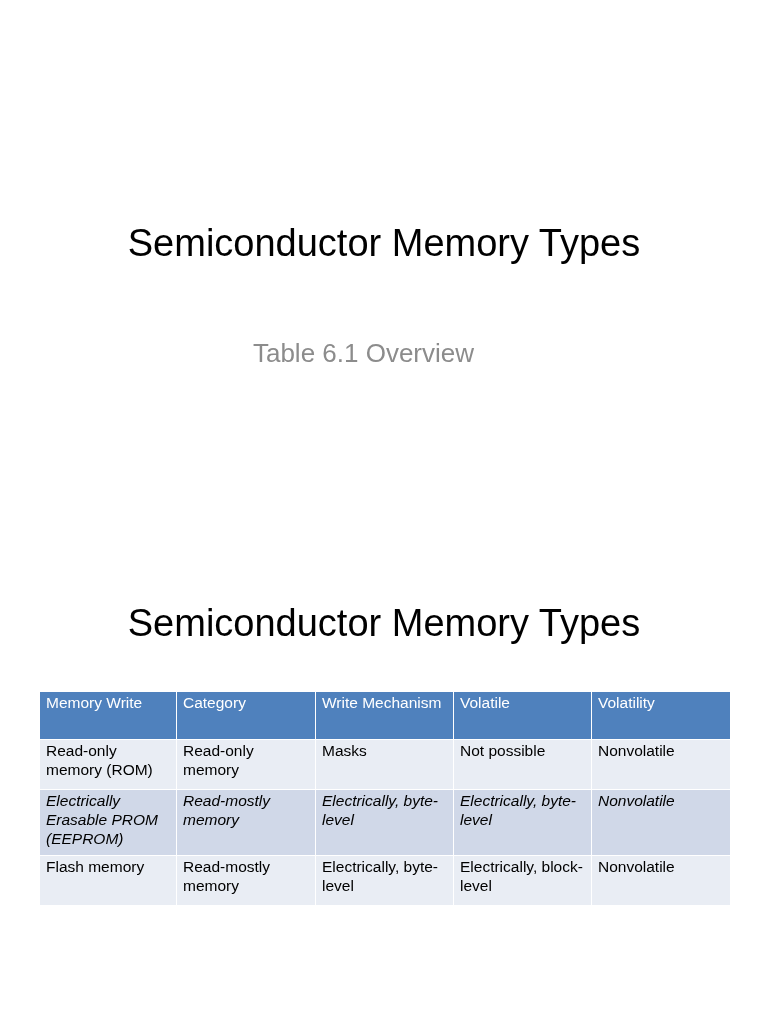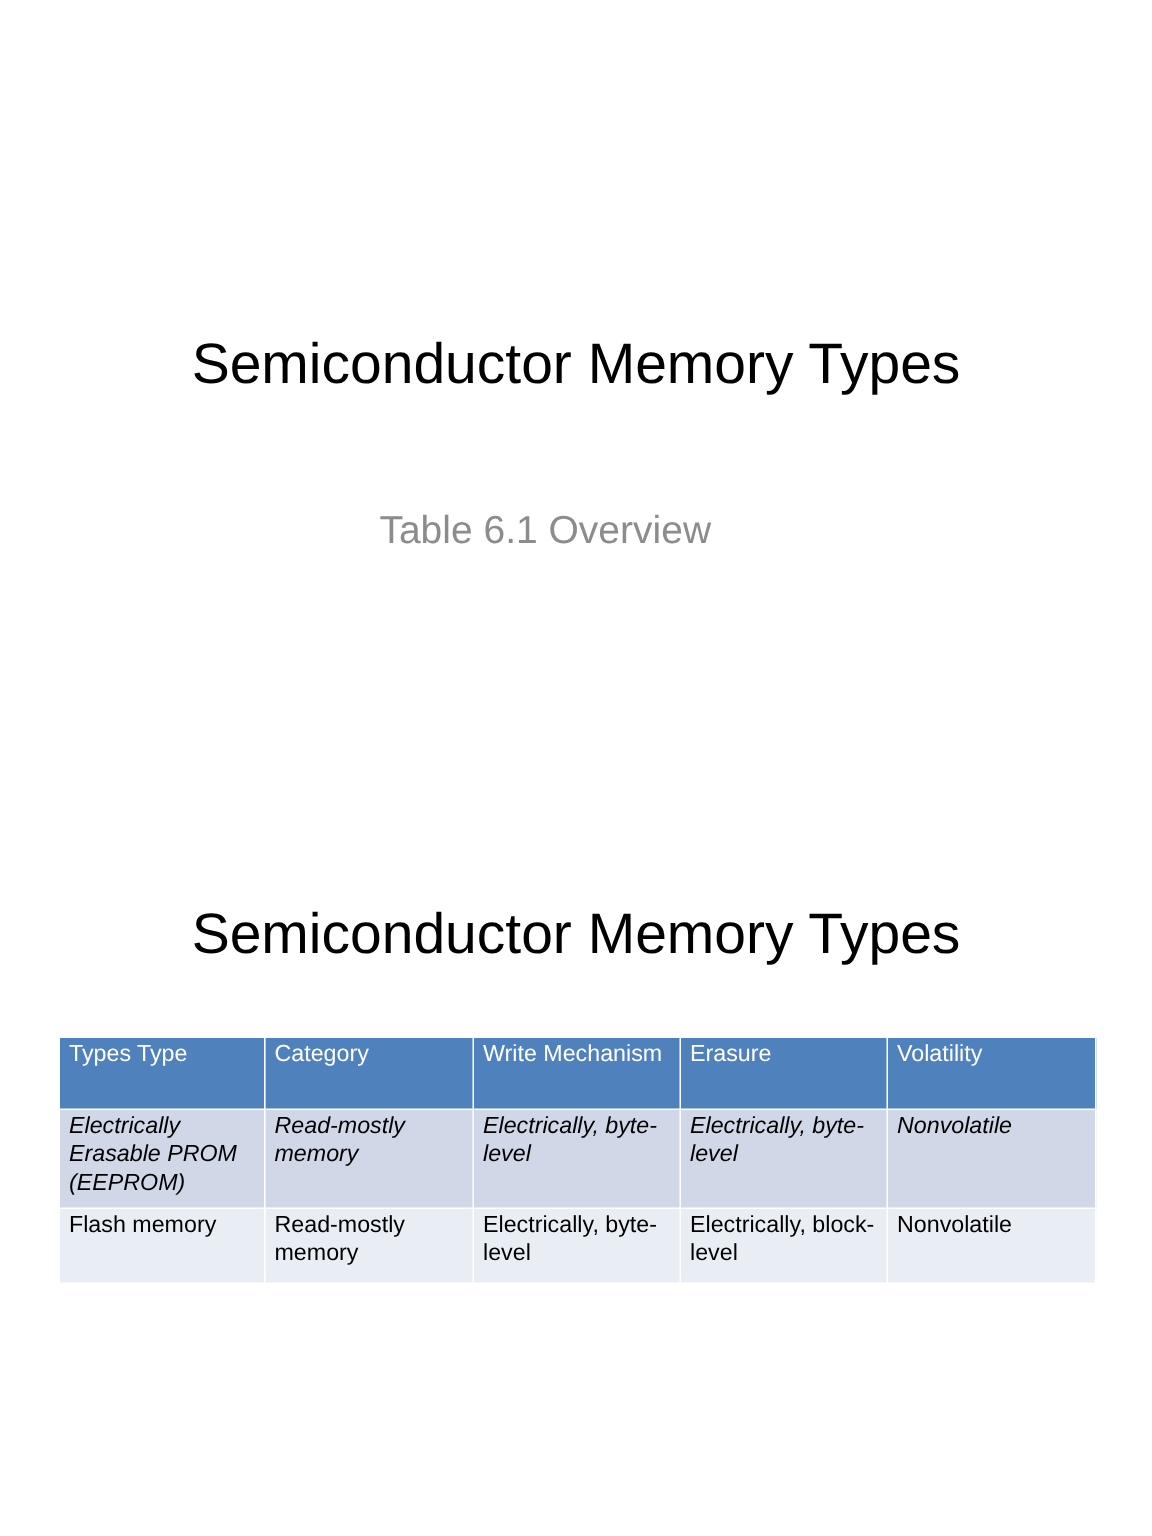--- a/index.html
+++ b/index.html
@@ -57,28 +57,35 @@
   <table class="mem">
     <colgroup>
         <col class="c1">
         <col class="c2">
         <col class="c3">
         <col class="c4">
         <col class="c5">
       </colgroup>
     <thead>
       <tr>
-        <th>Types Type</th>
+        <th>Memory Write</th>
         <th>Category</th>
         <th>Write Mechanism</th>
-        <th>Erasure</th>
+        <th>Volatile</th>
         <th>Volatility</th>
       </tr>
     </thead>
     <tbody>
+      <tr class="even r2">
+        <td>Read-only memory (ROM)</td>
+        <td>Read-only memory</td>
+        <td>Masks</td>
+        <td>Not possible</td>
+        <td>Nonvolatile</td>
+      </tr>
       <tr class="odd r5">
         <td>Electrically Erasable PROM (EEPROM)</td>
         <td>Read-mostly memory</td>
         <td>Electrically, byte-level</td>
         <td>Electrically, byte-level</td>
         <td>Nonvolatile</td>
       </tr>
       <tr class="even r6">
         <td>Flash memory</td>
         <td>Read-mostly memory</td>

